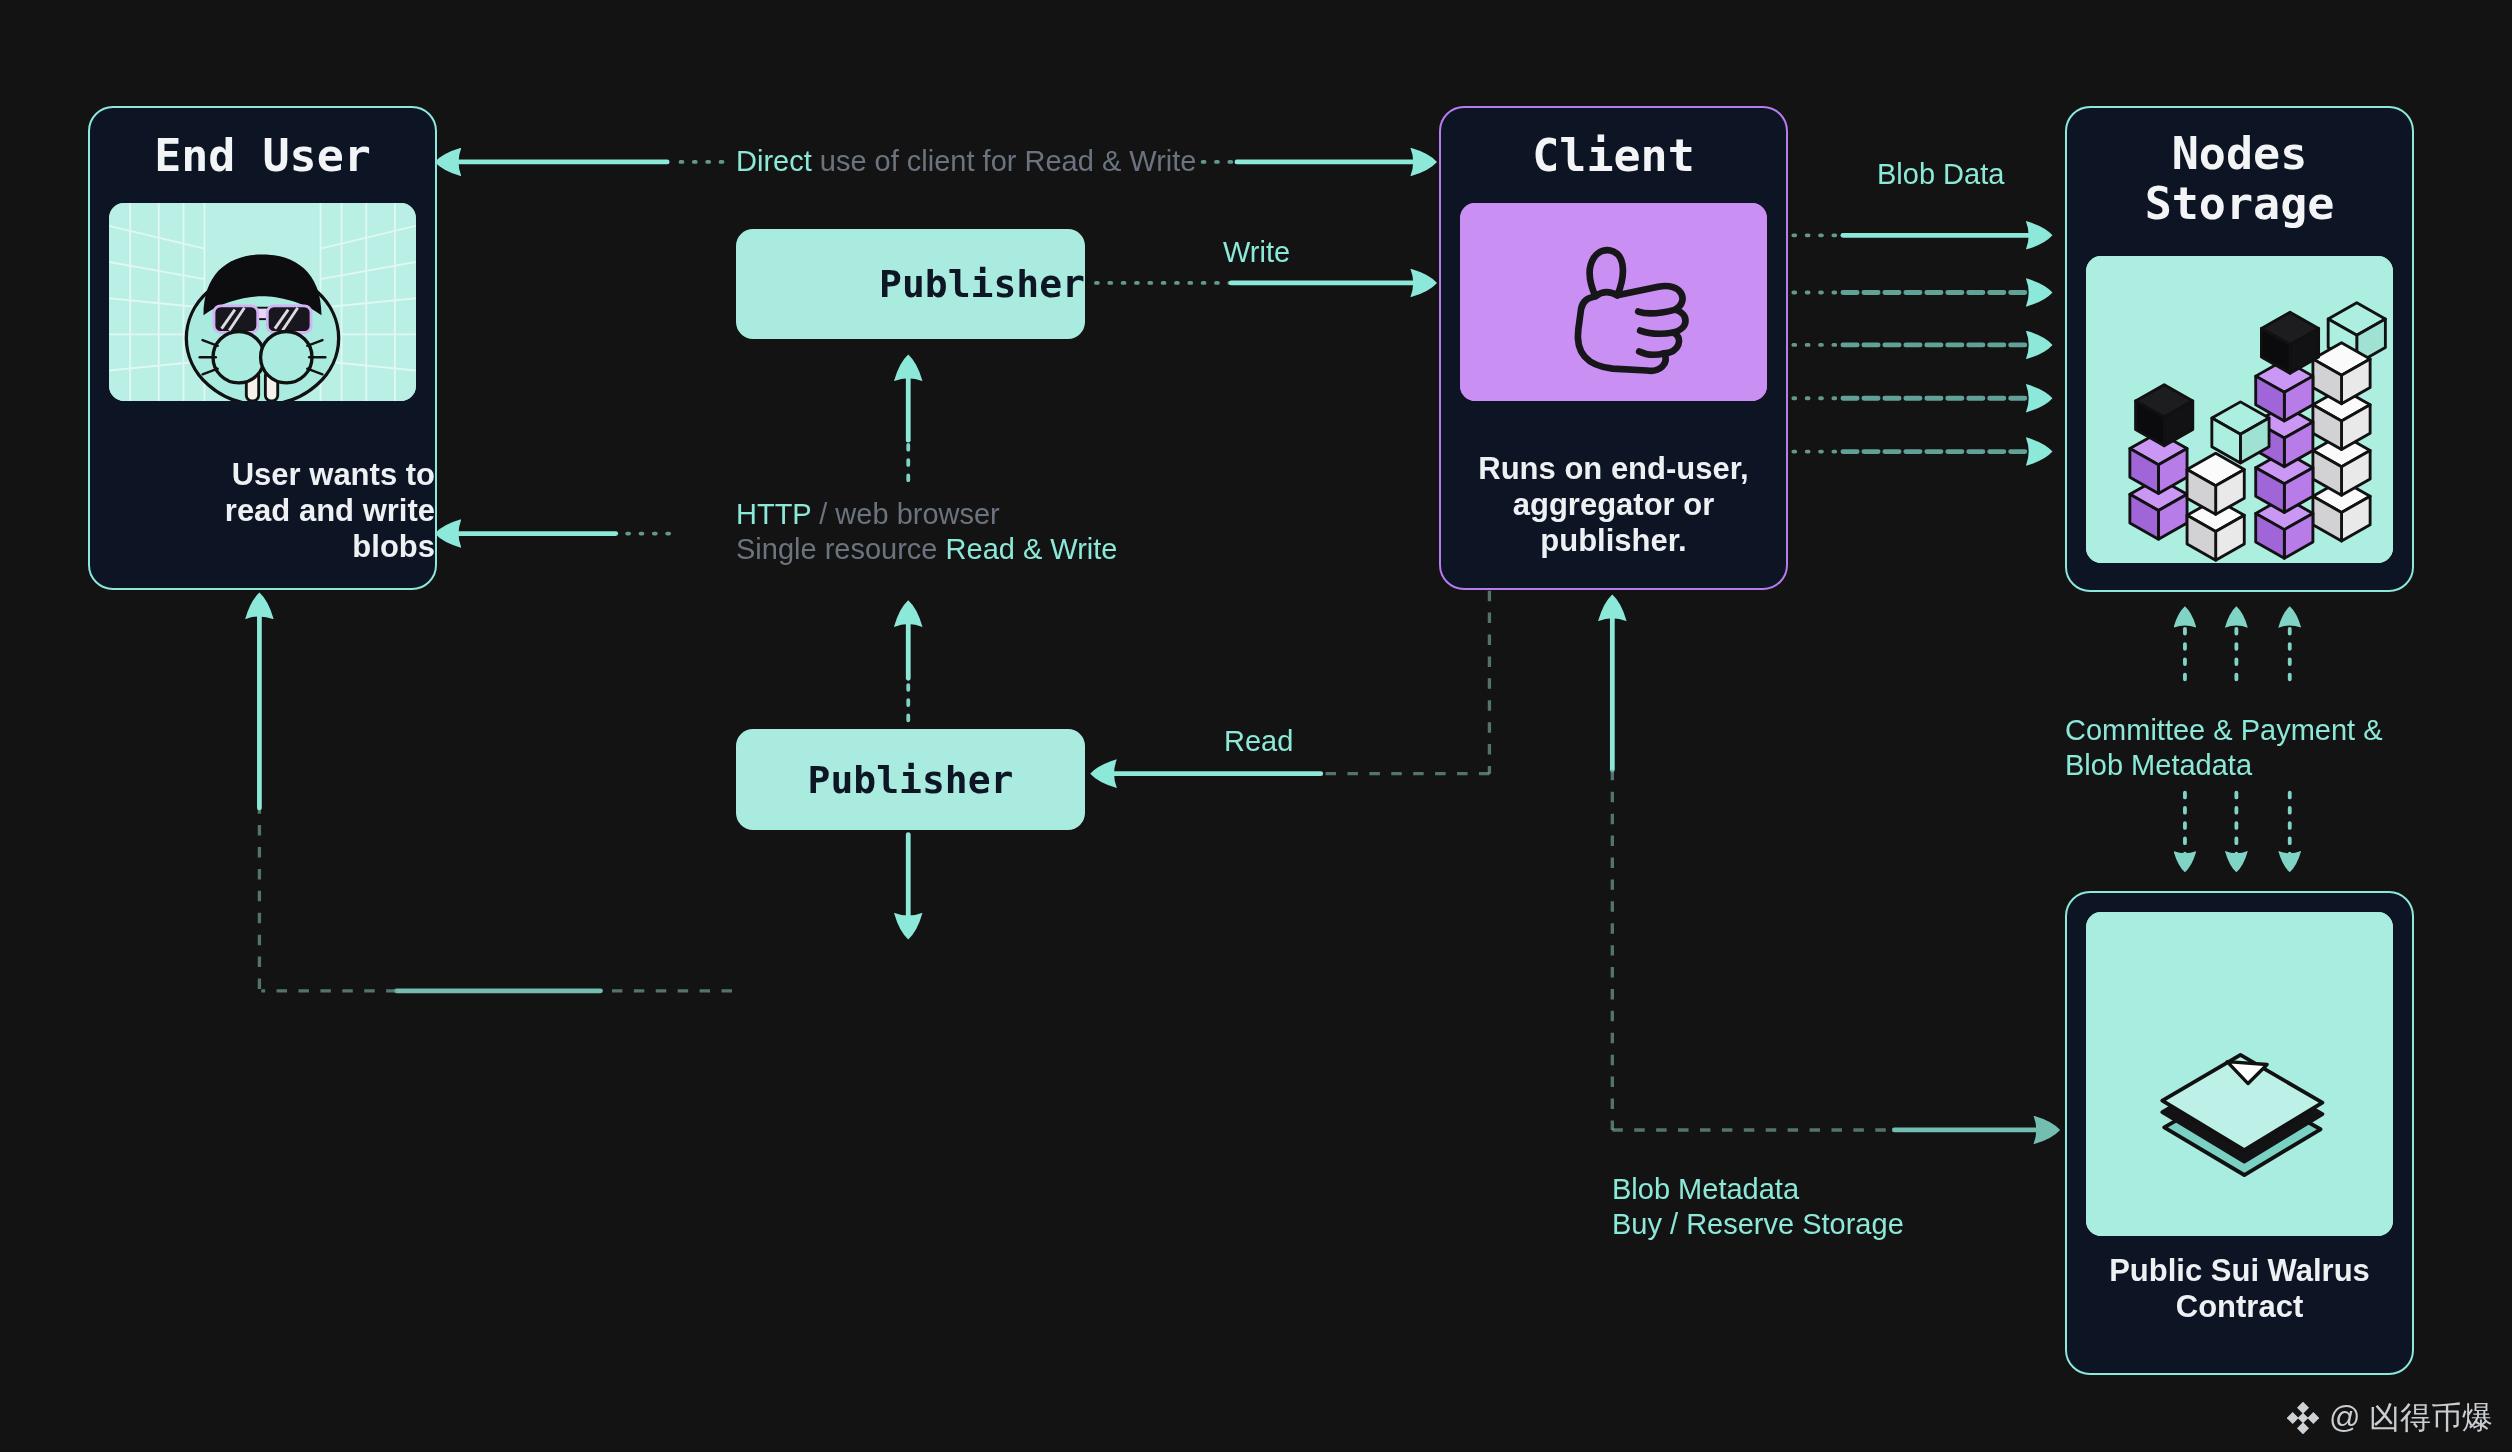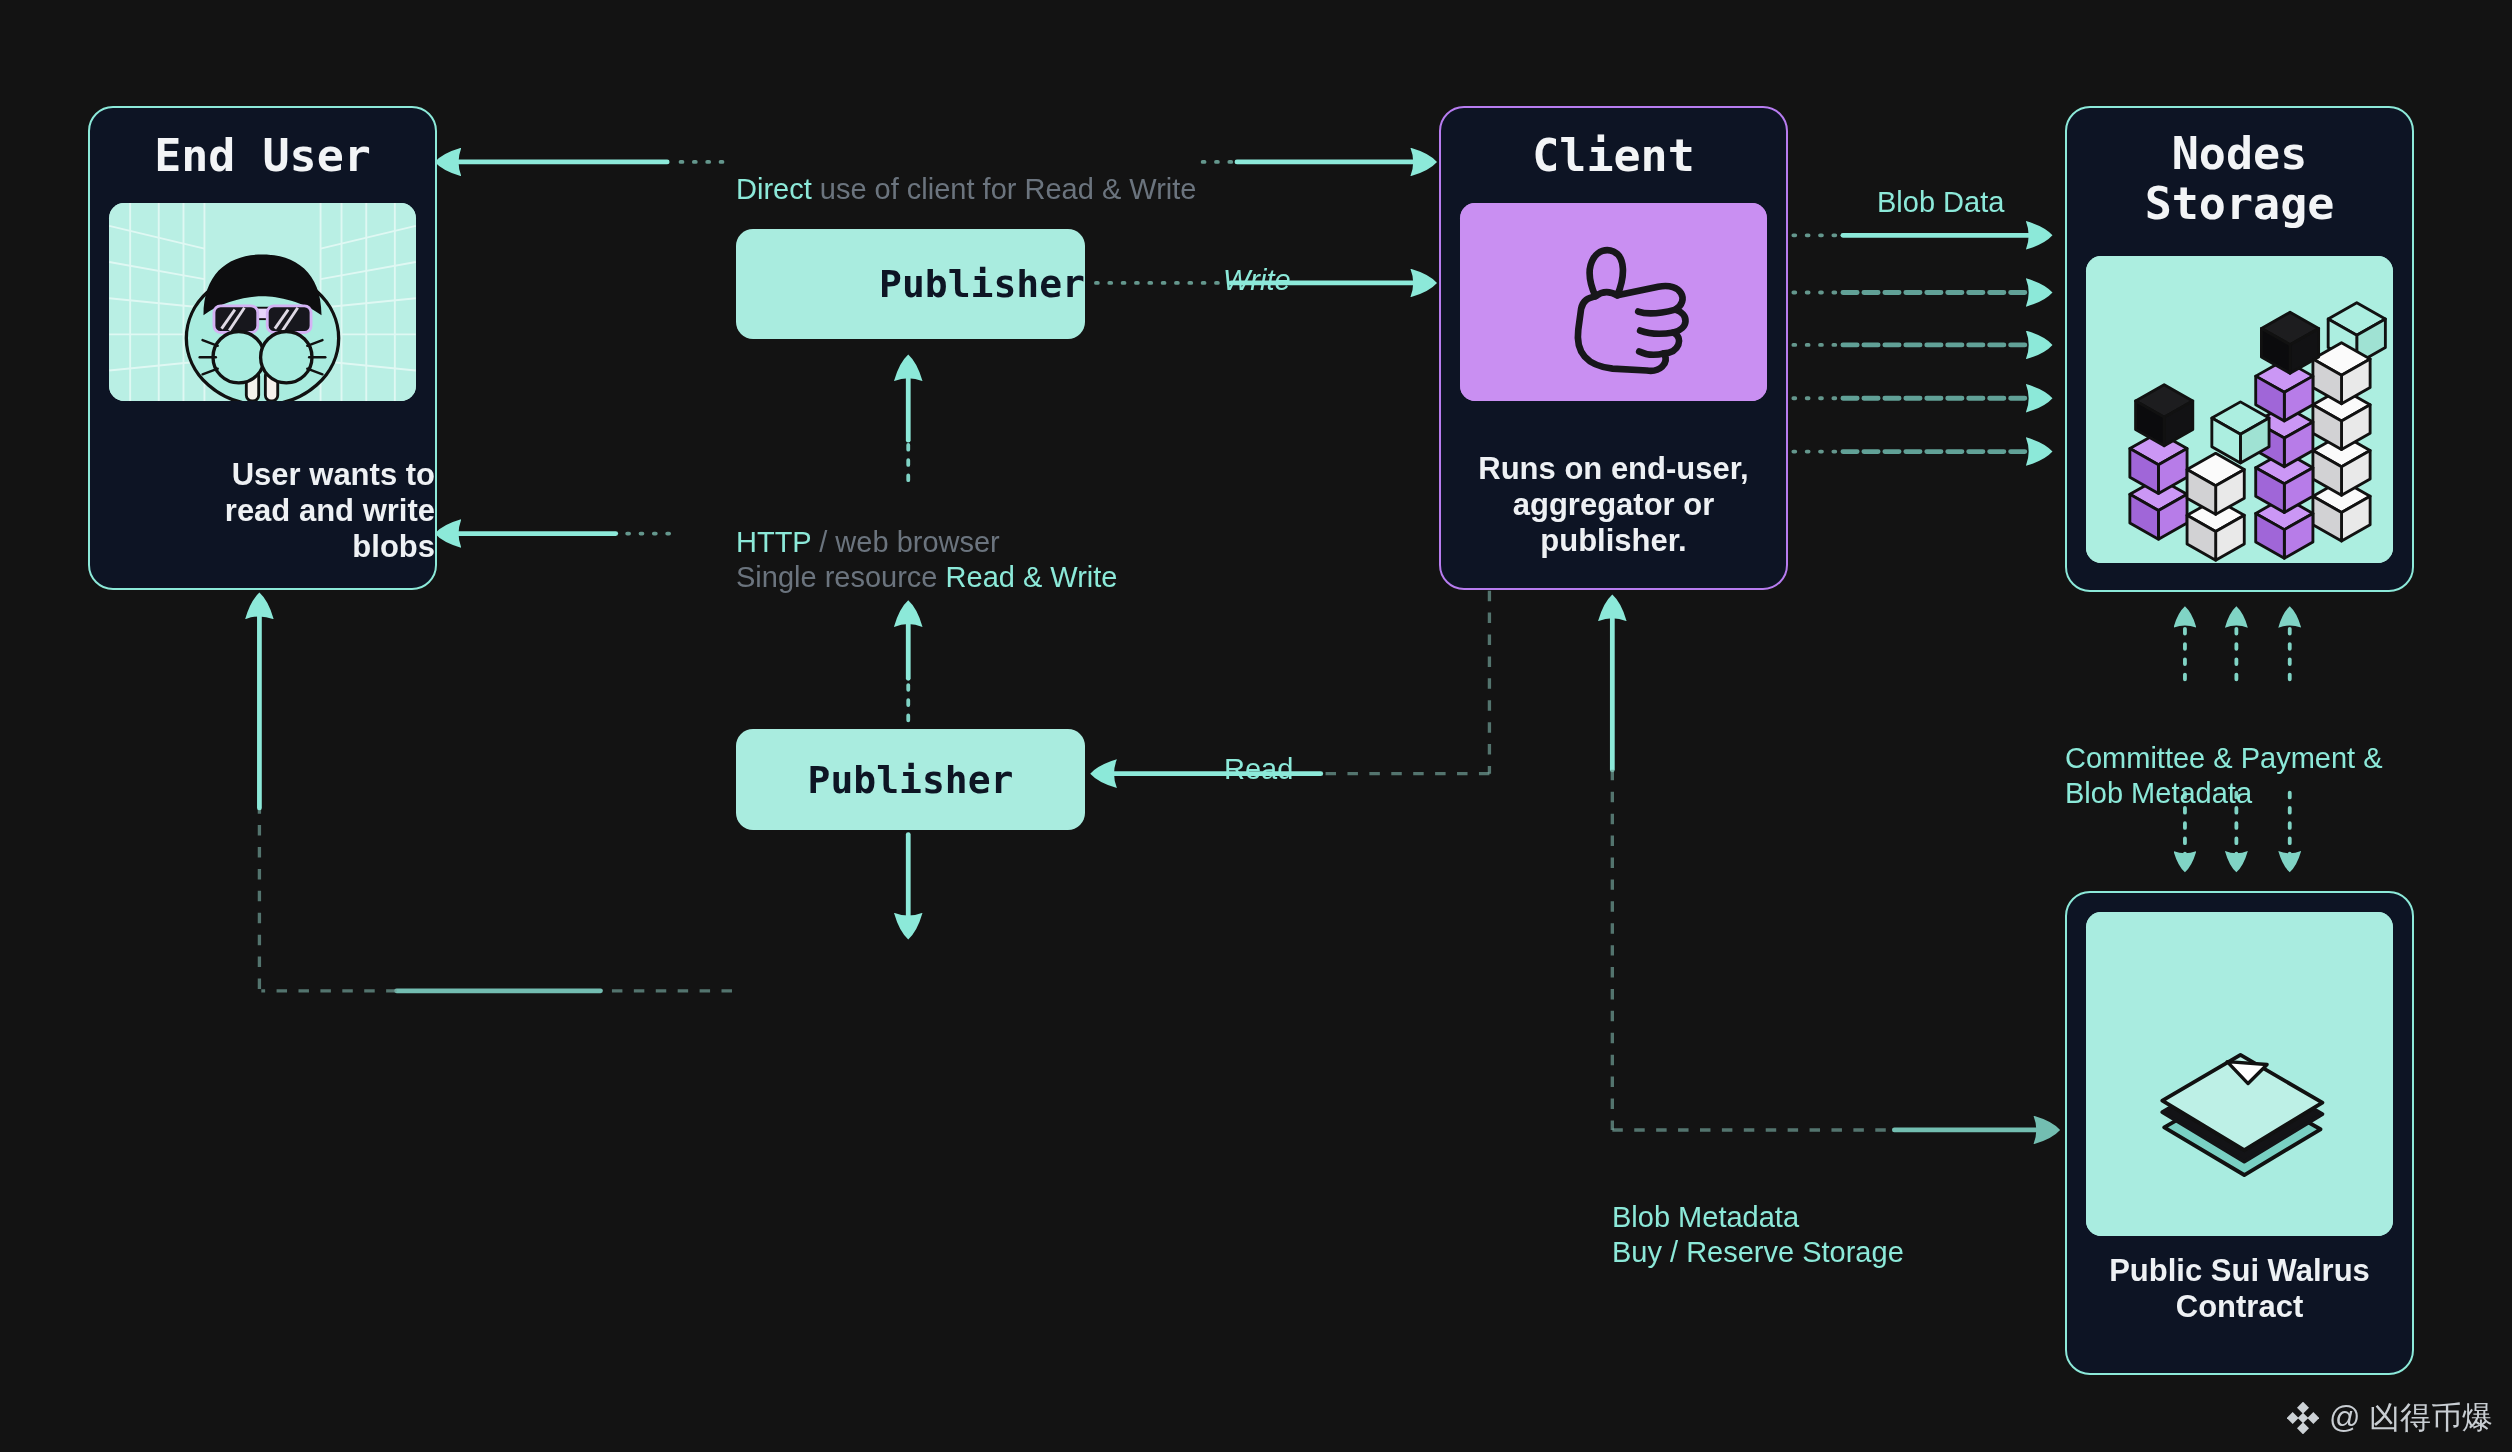--- a/index.html
+++ b/index.html
@@ -10,21 +10,21 @@
   .card.purple{border-color:#b77cf0;}
   .card-title{position:absolute;left:0;right:0;text-align:center;color:#f2f4f6;
               font-family:"DejaVu Sans Mono",monospace;font-weight:700;font-size:45px;line-height:50px;}
   .imgpanel{position:absolute;border-radius:15.2px;overflow:hidden;}
   .imgpanel svg{display:block;width:100%;height:100%;}
   .caption{position:absolute;left:0;right:0;text-align:center;color:#eef1f4;font-weight:700;
            font-size:31px;line-height:36px;}
   .pill{position:absolute;background:#a9ecdf;border-radius:17px;display:flex;align-items:center;
         justify-content:center;font-family:"DejaVu Sans Mono",monospace;font-weight:700;
         font-size:38px;color:#0e1524;z-index:2;}
-  .lbl{position:absolute;font-size:29px;line-height:35px;color:#8ce9d9;z-index:2;white-space:nowrap;margin-top:28px;}
+  .lbl{position:absolute;font-size:29px;line-height:35px;color:#8ce9d9;z-index:2;white-space:nowrap;}
   .lbl .dim{color:#6b747e;}
   .lbl .em{color:#8ce9d9;}
   .watermark{position:absolute;right:19px;bottom:13.3px;display:flex;align-items:center;gap:9.5px;
              color:#c9ced3;font-size:31px;z-index:3;}
   
   .ln{stroke:#8ce9d9;stroke-width:5;fill:none;stroke-linecap:round;}
   .ln.dimln{stroke:#61a197;stroke-dasharray:15 7;}
   .ln.semi{opacity:.8;}
   .lead{stroke:#79b9ad;stroke-width:4;fill:none;stroke-dasharray:2 12;stroke-linecap:round;opacity:.8;}
   .dashg{stroke:#6f9e95;stroke-width:3.5;fill:none;stroke-dasharray:11 12;opacity:.7;}
@@ -319,21 +319,21 @@
     <span>Publisher</span>
   </div>
   <div class="pill" style="left:736px;top:729px;width:349px;height:101px;">
     <span>Publisher</span>
   </div>
 
   <div class="lbl" style="left:736px;top:144px;">
     <span class="em">Direct</span><span class="dim"> use of client for Read &amp; Write</span>
   </div>
 
-  <div class="lbl" style="left:1223px;top:235px;font-style:italic;">Write</div>
+  <div class="lbl" style="left:1223px;top:235px;">Write</div>
 
   <div class="lbl" style="left:1224px;top:724px;">Read</div>
 
   <div class="lbl" style="left:1877px;top:157px;">Blob Data</div>
 
   <div class="lbl" style="left:736px;top:497px;">
     <div><span class="em">HTTP</span><span class="dim"> / web browser</span></div>
     <div><span class="dim">Single resource </span><span class="em">Read &amp; Write</span></div>
   </div>
 

